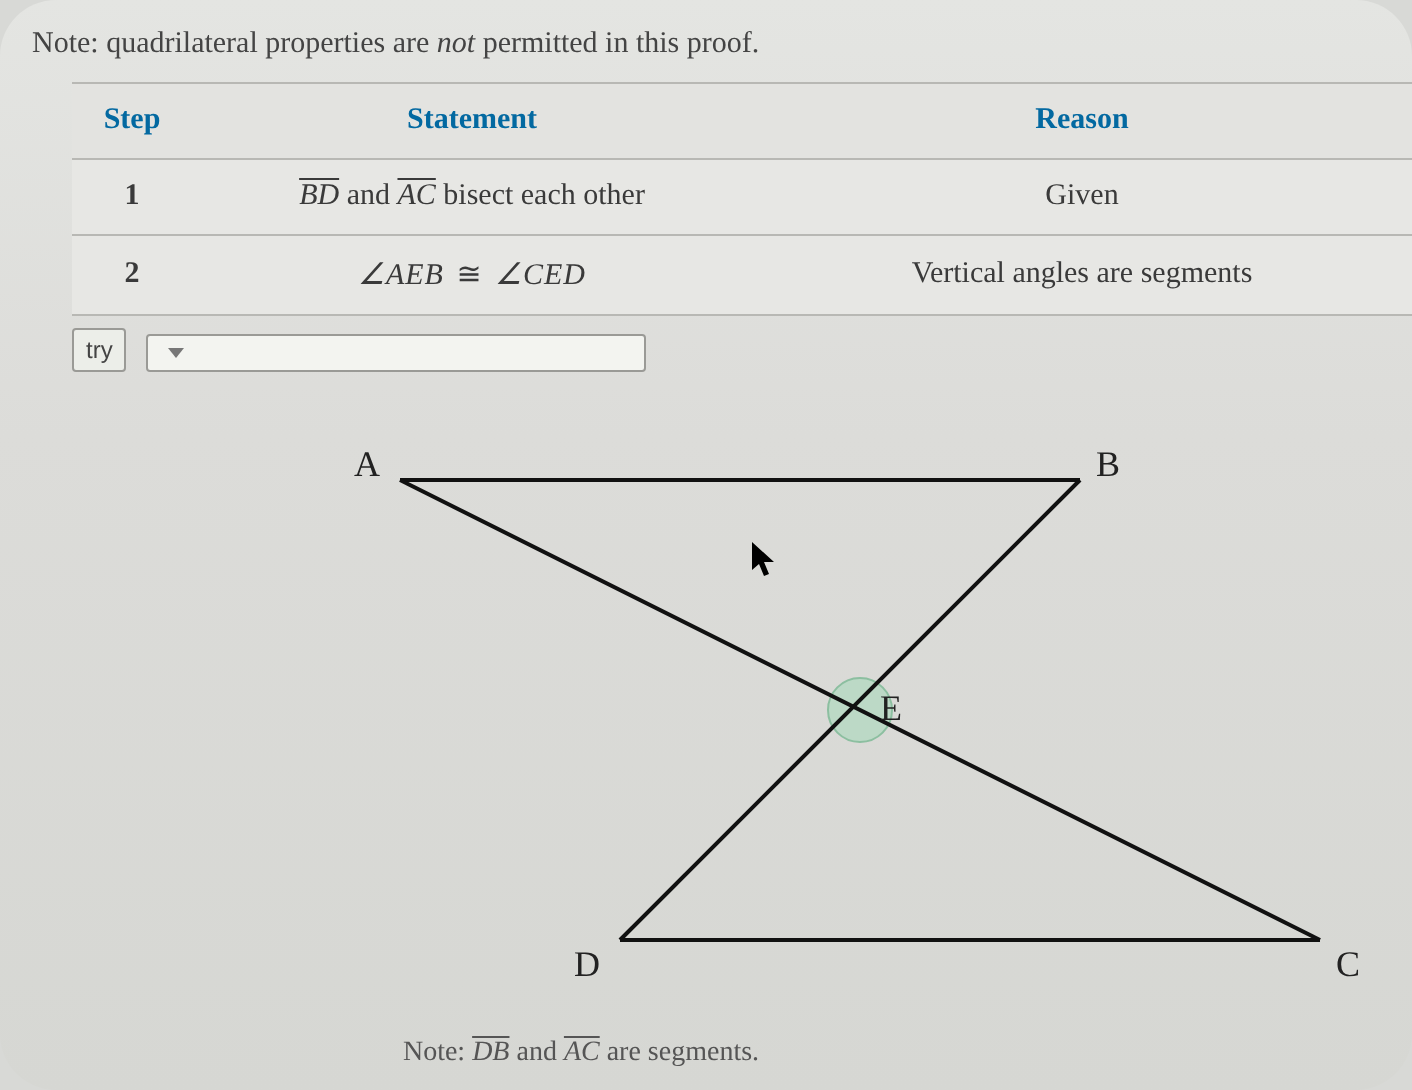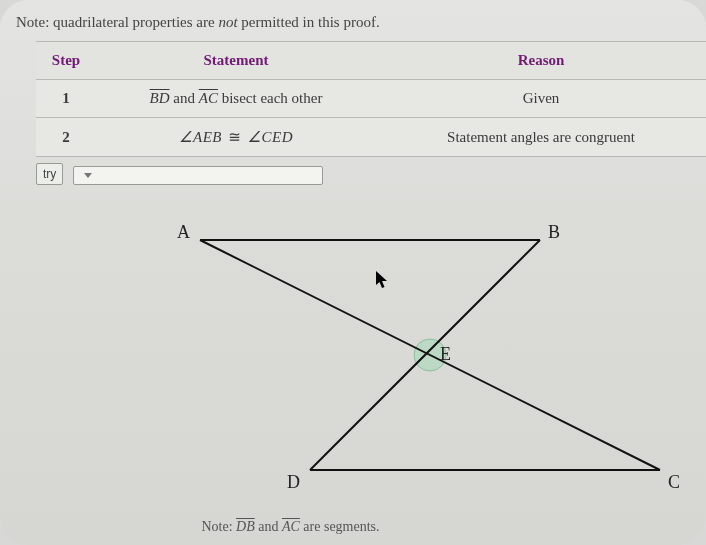--- a/index.html
+++ b/index.html
@@ -32,21 +32,21 @@
   }
   .proof-table th, .proof-table td {
     border-top: 1px solid #b8b8b4;
     border-bottom: 1px solid #b8b8b4;
     padding: 10px 8px;
     text-align: center;
     font-size: 15px;
   }
   .proof-table th {
     font-weight: bold;
-    color: #701a75;
+    color: #0369a1;
     background: #e3e3e0;
   }
   .proof-table .col-step { width: 60px; text-align: center; font-weight: bold;}
   .proof-table .col-stmt { width: 280px; text-align: center; }
   .proof-table .col-reason { }
   .overline { text-decoration: overline; font-style: italic; }
   .math { font-style: italic; letter-spacing: 0.5px; }
   .cong { font-style: normal; padding: 0 2px; }
   .input-row {
     margin: 6px 0 0 36px;
@@ -132,21 +132,21 @@
         </td>
         <td class="col-reason">Given</td>
       </tr>
       <tr>
         <td class="col-step">2</td>
         <td class="col-stmt math">
           <span>∠AEB</span>
           <span class="cong">≅</span>
           <span>∠CED</span>
         </td>
-        <td class="col-reason">Statement angles are congruent</td>
+        <td class="col-reason">Vertical angles are segments</td>
       </tr>
     </tbody>
   </table>
 
   <div class="input-row">
     <button class="try-btn">try</button>
     <div class="stmt-select">
       <span class="chev"></span>
     </div>
   </div>

